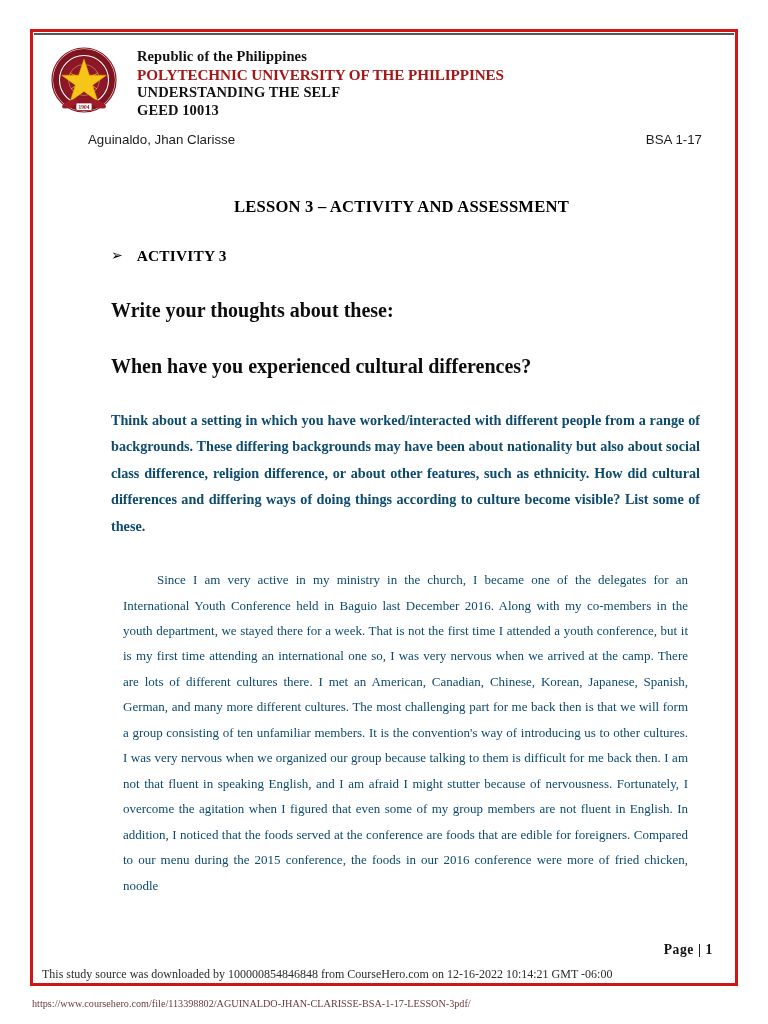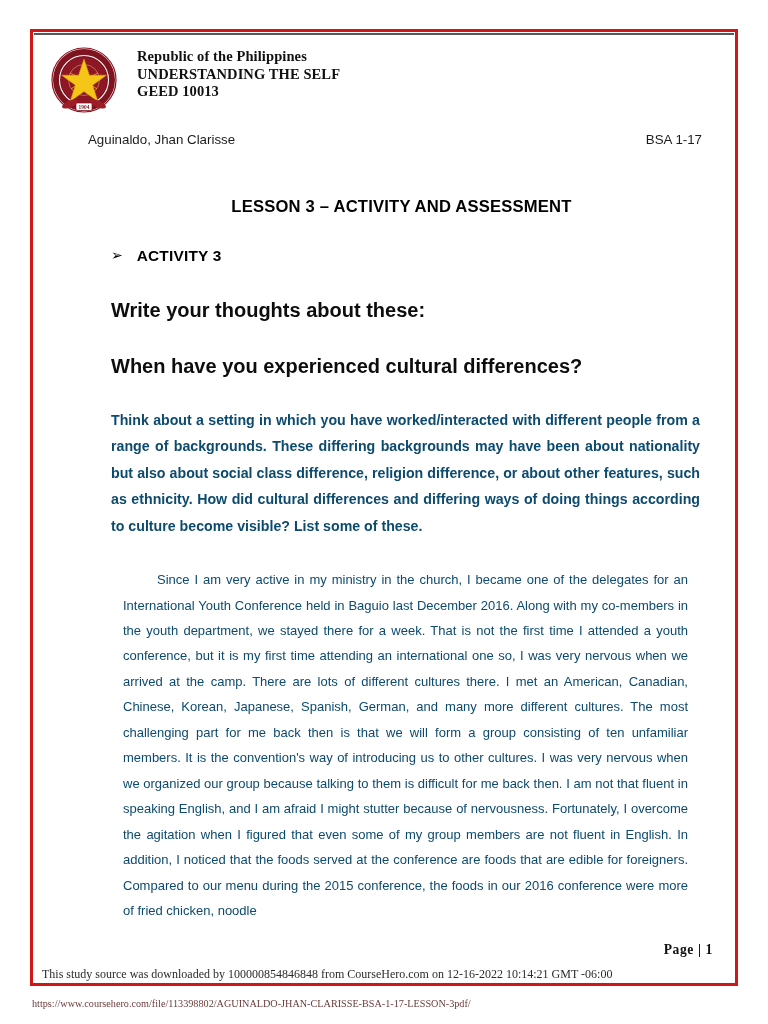--- a/index.html
+++ b/index.html
@@ -104,20 +104,21 @@
     font-size: 13.3px;
     color: #1c1c1c;
   }
 
   
   .doc-body {
     position: absolute;
     left: 78px;
     right: 35px;
     top: 165px;
+    font-family: Liberation Serif, serif;
   }
 
   .lesson-title {
     text-align: center;
     font-weight: bold;
     font-size: 16.6px;
     color: #000;
     letter-spacing: .2px;
     margin: 0 0 30px 0;
     padding-right: 8px;
@@ -231,20 +232,21 @@
             <g fill="#9e1b28">
               <ellipse cx="21" cy="59" rx="8.5" ry="3.4" transform="rotate(-22 21 59)"></ellipse>
               <ellipse cx="49" cy="59" rx="8.5" ry="3.4" transform="rotate(22 49 59)"></ellipse>
             </g>
             <rect x="27" y="58" width="16" height="7.5" rx="1.4" fill="#ffffff" stroke="#8c1420" stroke-width="0.7"></rect>
             <text x="35" y="64" font-family="'Liberation Serif', serif" font-size="5.4" fill="#7d1420" text-anchor="middle" font-weight="bold">1904</text>
           </svg>
         </div>
         <div class="letterhead-text">
           <div class="lh-line">Republic of the Philippines</div>
+          <div class="lh-line red">POLYTECHNIC UNIVERSITY OF THE PHILIPPINES</div>
           <div class="lh-line">UNDERSTANDING THE SELF</div>
           <div class="lh-line">GEED 10013</div>
         </div>
       </div>
 
       <div class="name-row">
         <span>Aguinaldo, Jhan Clarisse</span>
         <span>BSA 1-17</span>
       </div>
 

